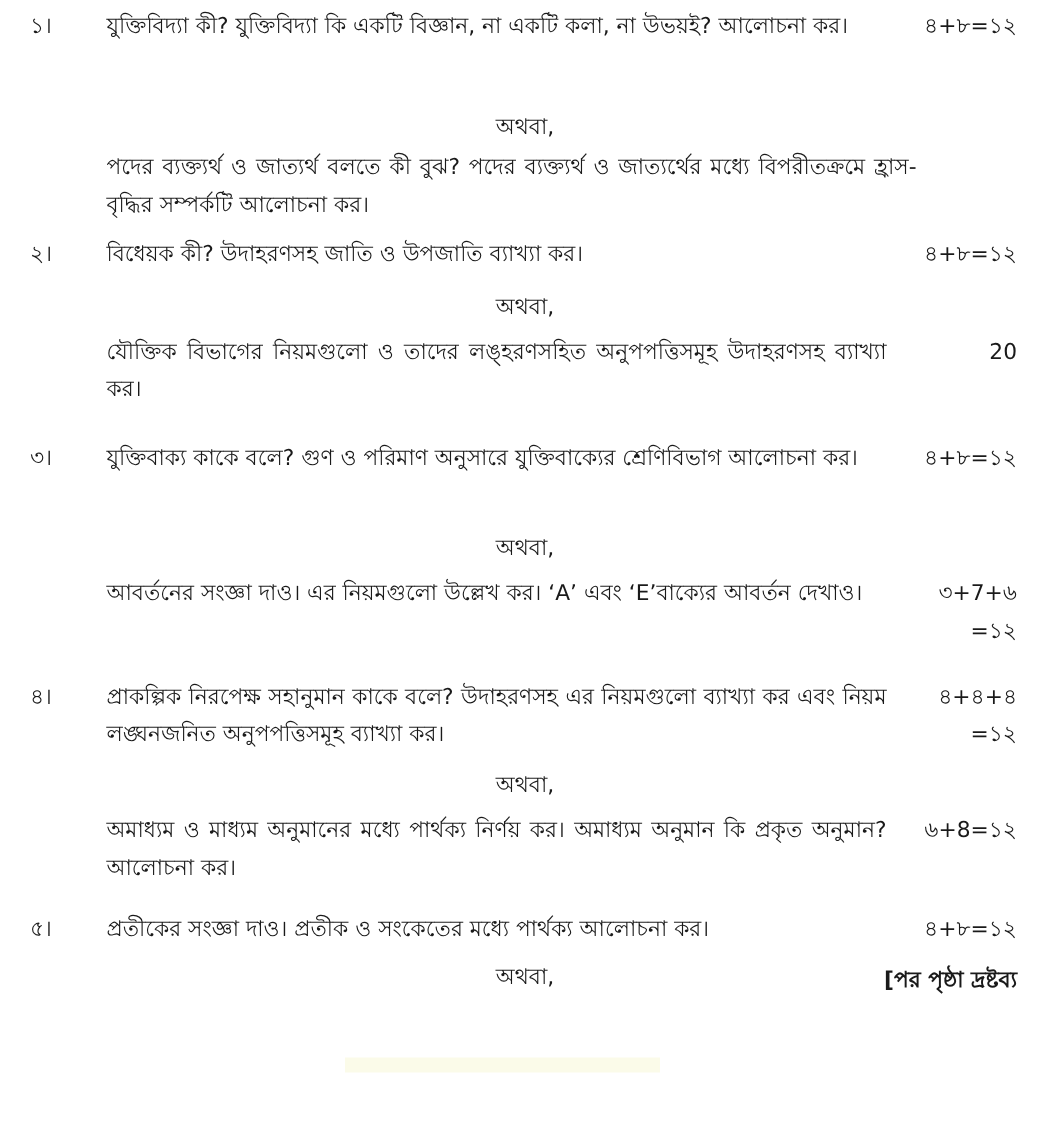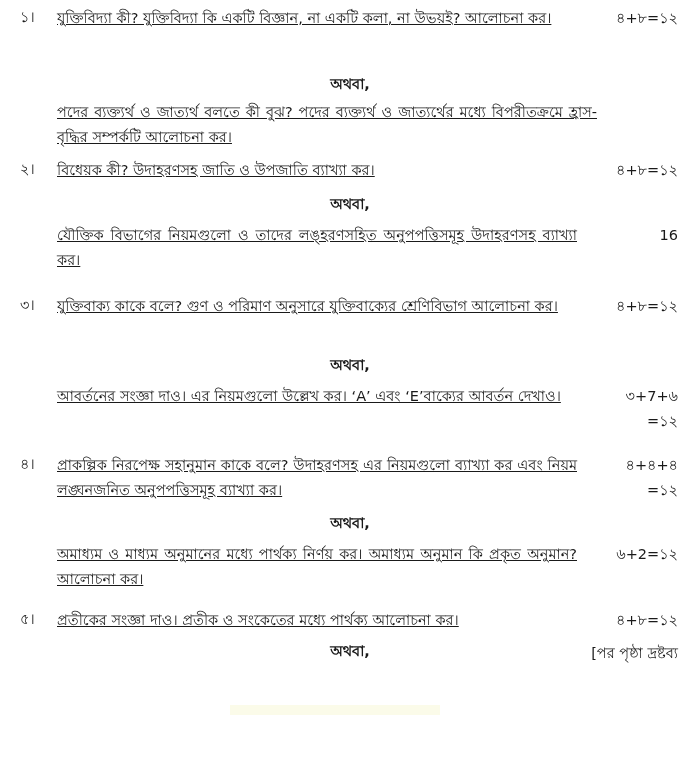--- a/index.html
+++ b/index.html
@@ -4,25 +4,25 @@
 <style>
   html, body { margin: 0; padding: 0; background: #ffffff; }
   body {
     width: 700px; height: 764px; position: relative; overflow: hidden;
     font-family: "DejaVu Sans", "Liberation Sans", sans-serif;
     color: #1a1a1a; font-size: 14.5px;
   }
   .page { position: absolute; left: 0; top: 0; width: 700px; height: 764px; }
   .q { position: absolute; left: 0; width: 700px; }
   .num { position: absolute; left: 20px; width: 36px; }
-  .text { position: absolute; left: 57px; width: 520px; line-height: 25px; text-align: justify; text-decoration: underline; }
+  .text { position: absolute; left: 71px; width: 520px; line-height: 25px; text-align: justify; }
   .text.wide { width: 540px; }
   .marks { position: absolute; right: 22px; text-align: right; line-height: 25px; white-space: nowrap; }
-  .or { position: absolute; left: 0; width: 700px; text-align: center; font-weight: bold; }
-  .next { position: absolute; right: 22px; top: 642px; }
+  .or { position: absolute; left: 0; width: 700px; text-align: center; font-weight: normal; }
+  .next { position: absolute; right: 22px; top: 642px; font-weight: bold; }
   .watermark { position: absolute; left: 230px; top: 705px; width: 210px; height: 10px; background: #fbfbe9; }
 </style>
 </head>
 <body>
 
 <div class="page">
 
   <div class="q" style="top:6px;">
     <div class="num" style="top:0">১।</div>
     <div class="text" style="top:0">যুক্তিবিদ্যা কী? যুক্তিবিদ্যা কি একটি বিজ্ঞান, না একটি কলা, না উভয়ই? আলোচনা কর।</div>
@@ -34,21 +34,21 @@
   </div>
 
   <div class="q" style="top:158px;">
     <div class="num" style="top:0">২।</div>
     <div class="text" style="top:0">বিধেয়ক কী? উদাহরণসহ জাতি ও উপজাতি ব্যাখ্যা কর।</div>
     <div class="marks" style="top:0">৪+৮=১২</div>
   </div>
   <div class="or" style="top:193px;">অথবা,</div>
   <div class="q" style="top:223px;">
     <div class="text" style="top:0">যৌক্তিক বিভাগের নিয়মগুলো ও তাদের লঙ্হরণসহিত অনুপপত্তিসমূহ উদাহরণসহ ব্যাখ্যা কর।</div>
-    <div class="marks" style="top:0">16</div>
+    <div class="marks" style="top:0">20</div>
   </div>
 
   <div class="q" style="top:294px;">
     <div class="num" style="top:0">৩।</div>
     <div class="text" style="top:0">যুক্তিবাক্য কাকে বলে? গুণ ও পরিমাণ অনুসারে যুক্তিবাক্যের শ্রেণিবিভাগ আলোচনা কর।</div>
     <div class="marks" style="top:0">৪+৮=১২</div>
   </div>
   <div class="or" style="top:354px;">অথবা,</div>
   <div class="q" style="top:384px;">
     <div class="text" style="top:0">আবর্তনের সংজ্ঞা দাও। এর নিয়মগুলো উল্লেখ কর। ‘A’ এবং ‘E’বাক্যের আবর্তন দেখাও।</div>
@@ -58,21 +58,21 @@
 
   <div class="q" style="top:453px;">
     <div class="num" style="top:0">৪।</div>
     <div class="text" style="top:0">প্রাকল্পিক নিরপেক্ষ সহানুমান কাকে বলে? উদাহরণসহ এর নিয়মগুলো ব্যাখ্যা কর এবং নিয়ম লঙ্ঘনজনিত অনুপপত্তিসমূহ ব্যাখ্যা কর।</div>
     <div class="marks" style="top:0">৪+৪+৪</div>
     <div class="marks" style="top:25px">=১২</div>
   </div>
   <div class="or" style="top:512px;">অথবা,</div>
   <div class="q" style="top:542px;">
     <div class="text" style="top:0">অমাধ্যম ও মাধ্যম অনুমানের মধ্যে পার্থক্য নির্ণয় কর। অমাধ্যম অনুমান কি প্রকৃত অনুমান? আলোচনা কর।</div>
-    <div class="marks" style="top:0">৬+2=১২</div>
+    <div class="marks" style="top:0">৬+8=১২</div>
   </div>
 
   <div class="q" style="top:608px;">
     <div class="num" style="top:0">৫।</div>
     <div class="text wide" style="top:0">প্রতীকের সংজ্ঞা দাও। প্রতীক ও সংকেতের মধ্যে পার্থক্য আলোচনা কর।</div>
     <div class="marks" style="top:0">৪+৮=১২</div>
   </div>
   <div class="or" style="top:640px;">অথবা,</div>
 
   <div class="next">[পর পৃষ্ঠা দ্রষ্টব্য</div>

